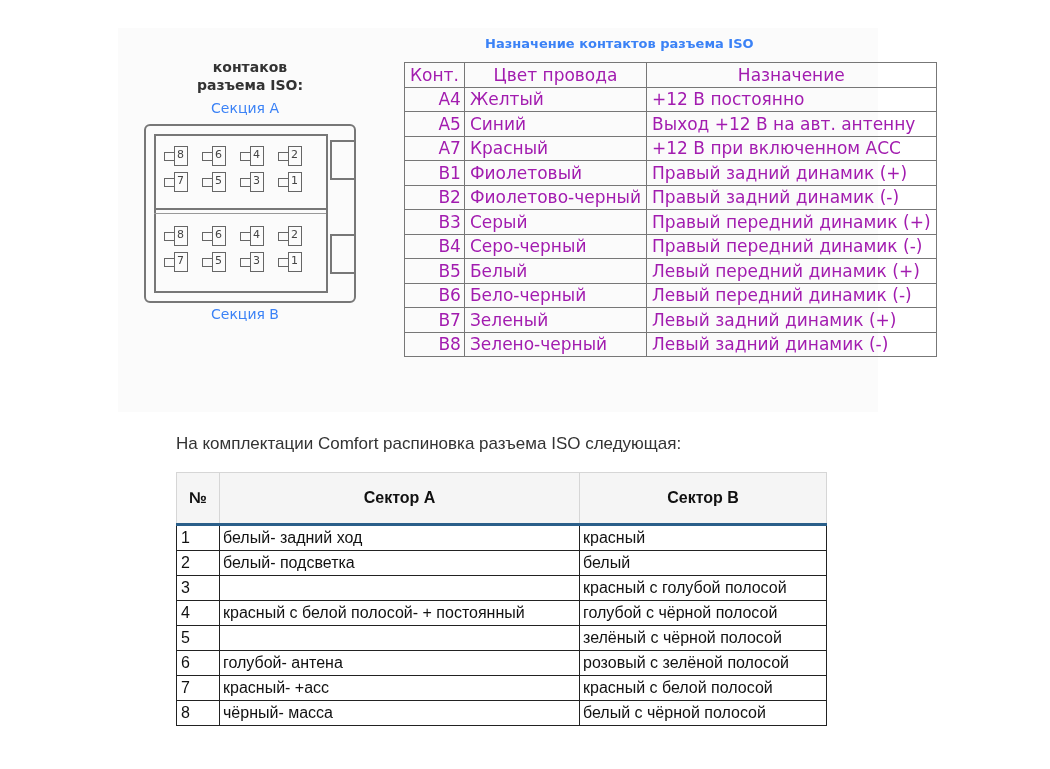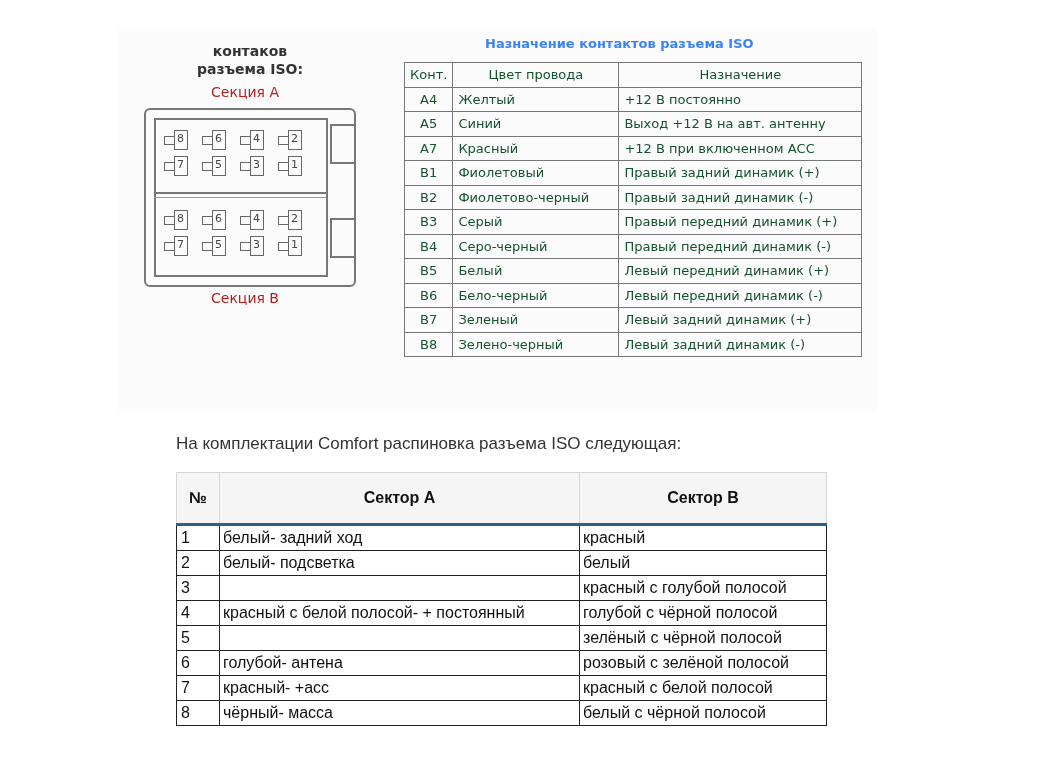--- a/index.html
+++ b/index.html
@@ -1,44 +1,44 @@
 <!DOCTYPE html>
 <html><head>
 <meta charset="utf-8">
 <style>
   html, body { margin:0; padding:0; background:#ffffff; }
   body { width:1050px; height:769px; position:relative; overflow:hidden; font-family:"Liberation Sans", sans-serif; color:#222; }
 
   
   .scan { position:absolute; left:118px; top:28px; width:760px; height:384px; background:#fbfbfb; }
 
-  .diagram { position:absolute; left:140px; top:42px; width:220px; height:275px; text-align:center; }
+  .diagram { position:absolute; left:140px; top:58px; width:220px; height:275px; text-align:center; }
   .diag-title { font-family:"DejaVu Sans", sans-serif; font-weight:bold; font-size:14px; line-height:18px; color:#333; }
-  .sec-label { font-family:"DejaVu Sans", sans-serif; font-size:14px; color:#b91c1c; }
+  .sec-label { font-family:"DejaVu Sans", sans-serif; font-size:14px; color:#3b82f6; }
   .secA-label { position:absolute; left:0; width:210px; top:42px; }
   .secB-label { position:absolute; left:0; width:210px; top:248px; }
   .conn { position:absolute; left:4px; top:66px; width:208px; height:175px; border:2px solid #777; border-radius:6px; }
   .conn-inner { position:absolute; left:8px; top:8px; width:170px; height:155px; border:2px solid #777; }
   .conn-divider { position:absolute; left:8px; top:82px; width:172px; height:3px; border-top:2px solid #777; border-bottom:1px solid #999; }
   .latch { position:absolute; right:-2px; width:22px; height:36px; border:2px solid #777; background:#fbfbfb; }
   .latchA { top:14px; }
   .latchB { top:108px; }
   .pin-grid { position:absolute; left:16px; display:grid; grid-template-columns:repeat(4, 36px); grid-row-gap:6px; column-gap:2px; }
   .gridA { top:20px; }
   .gridB { top:100px; }
   .pin { width:30px; height:20px; position:relative; font-size:11px; color:#444; font-family:"DejaVu Sans", sans-serif; }
   .pin::before { content:""; position:absolute; left:2px; top:6px; width:10px; height:7px; border:1.5px solid #666; border-right:none; }
   .pin::after { content:""; position:absolute; left:12px; top:0; width:12px; height:18px; border:1.5px solid #666; }
   .pin span { position:absolute; left:15px; top:2px; z-index:2; }
 
   .iso-title { position:absolute; left:485px; top:36px; font-family:"DejaVu Sans", sans-serif; font-weight:bold; font-size:13px; color:#3b82f6; }
-  table.iso { position:absolute; left:404px; top:62px; border-collapse:collapse; font-family:"DejaVu Sans", sans-serif; font-size:13px; color:#14532d; }
+  table.iso { position:absolute; left:404px; top:62px; border-collapse:collapse; font-family:"DejaVu Sans", sans-serif; font-size:17px; color:#a21caf; }
   table.iso td, table.iso th { border:1.5px solid #777; height:23.5px; padding:0 5px; font-weight:normal; white-space:nowrap; }
   table.iso th { text-align:center; }
-  table.iso td.k { text-align:center; width:38px; padding:0 3px; }
+  table.iso td.k { text-align:right; width:38px; padding:0 3px; }
   table.iso td.c { width:155px;margin-left:18px; }
   table.iso td.n { width:232px; }
 
   .intro { position:absolute; left:176px; top:434px; font-size:17px; color:#333; }
 
   table.comfort { position:absolute; left:176px; top:472px; border-collapse:collapse; font-size:16px; color:#111; }
   table.comfort th { background:#f5f5f5; height:48px; font-weight:bold; font-size:16px; border:1px solid #d6d6d6; border-bottom:3px solid #2a5f8a; }
   table.comfort td { border:1px solid #222; height:24px; padding:0 3px; white-space:nowrap; }
   .c-num { width:40px; }
   .c-a { width:357px; }

